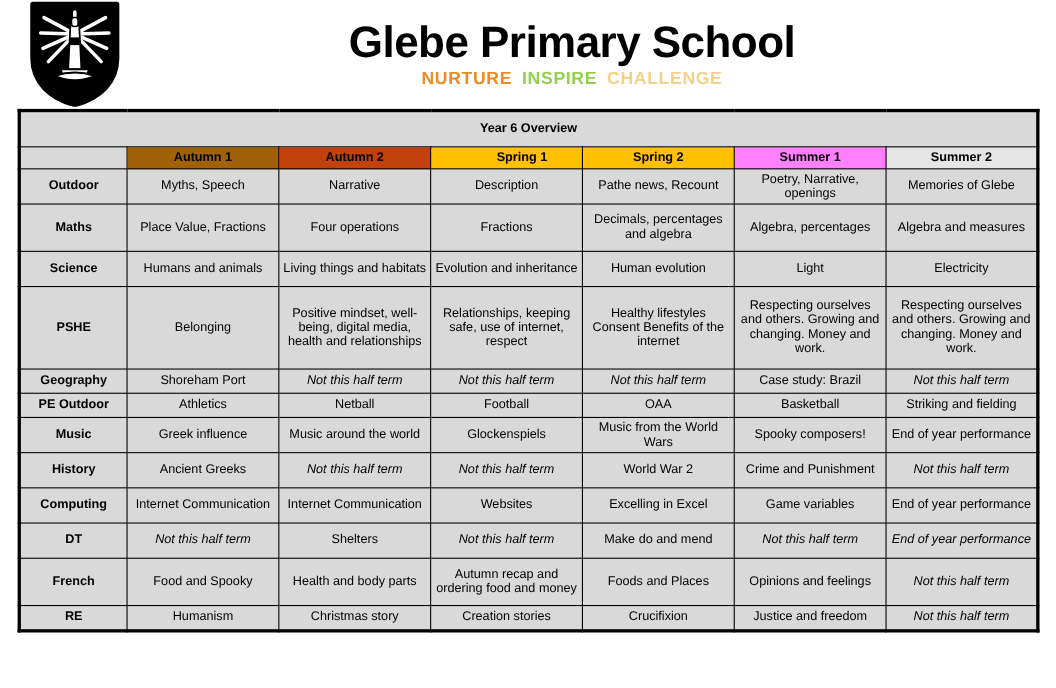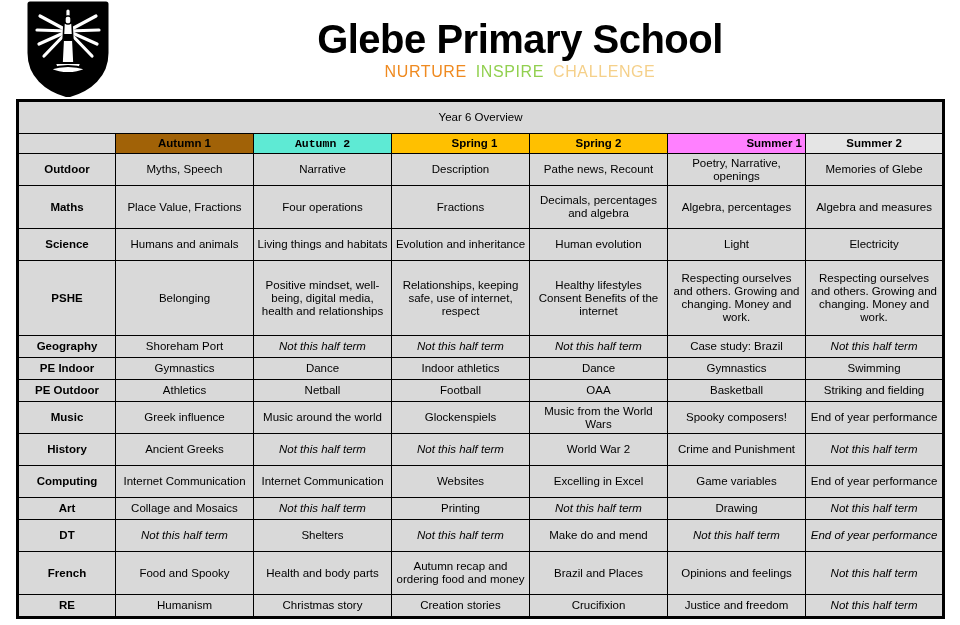--- a/index.html
+++ b/index.html
@@ -38,21 +38,21 @@
   .school-title {
     font-size: 40px;
     font-weight: bold;
     letter-spacing: -0.5px;
     line-height: 46px;
     color: #000000;
   }
   .motto {
     margin-top: 1px;
     font-size: 16px;
-    font-weight: normal;
+    font-weight: bold;
     letter-spacing: 0.6px;
     line-height: 18px;
   }
   .motto span { padding: 0 2px; }
 
   
   .overview-wrap {
     position: absolute;
     left: 16px;
     top: 99px;
@@ -70,21 +70,21 @@
     text-align: center;
     vertical-align: middle;
     font-size: 11.5px;
     line-height: 13px;
     background: #d9d9d9;
   }
   
   td.title-bar {
     background: #00b0f0;
     font-size: 21px;
-    font-weight: normal;
+    font-weight: bold;
     line-height: 24px;
     height: 27px;
     padding: 0;
     border-bottom: 2px solid #000000;
     margin-top: 33px;
   }
   
   td.corner-cell {
     background: #ffffff;
     border-left: none;
@@ -169,24 +169,24 @@
         <col class="c-term">
         <col class="c-term">
     </colgroup>
     <tbody>
       <tr>
         <td class="title-bar" colspan="7">Year 6 Overview</td>
       </tr>
       <tr id="term-row">
         <td class="corner-cell"></td>
       <td class="term-head term-autumn" style="background: #a16207;">Autumn 1</td>
-          <td class="term-head term-autumn" style="background: #5eead4; font-family: Liberation Mono, monospace;">Autumn 2</td>
+          <td class="term-head term-autumn" style="background: #c2410c;">Autumn 2</td>
           <td class="term-head term-spring" style="background: rgb(255, 192, 0); padding-left: 31px;">Spring 1</td>
           <td class="term-head term-spring" style="background: rgb(255, 192, 0);">Spring 2</td>
-          <td class="term-head term-summer" style="background: rgb(255, 128, 255); text-align: right;">Summer 1</td>
+          <td class="term-head term-summer" style="background: rgb(255, 128, 255);">Summer 1</td>
           <td class="term-head term-summer" style="background: #e5e5e5;">Summer 2</td>
         </tr>
     <tr class="r-med">
           <td class="subject mid">Outdoor</td>
           <td class="cell">Myths, Speech</td>
           <td class="cell">Narrative</td>
           <td class="cell">Description</td>
           <td class="cell">Pathe news, Recount</td>
           <td class="cell">Poetry, Narrative, openings</td>
           <td class="cell">Memories of Glebe</td>
@@ -221,29 +221,20 @@
         <tr class="r-short">
           <td class="subject mid">Geography</td>
           <td class="cell">Shoreham Port</td>
           <td class="cell italic">Not this half term</td>
           <td class="cell italic">Not this half term</td>
           <td class="cell italic">Not this half term</td>
           <td class="cell">Case study: Brazil</td>
           <td class="cell italic">Not this half term</td>
         </tr>
         <tr class="r-short">
-          <td class="subject mid">PE Indoor</td>
-          <td class="cell">Gymnastics</td>
-          <td class="cell">Dance</td>
-          <td class="cell">Indoor athletics</td>
-          <td class="cell">Dance</td>
-          <td class="cell">Gymnastics</td>
-          <td class="cell">Swimming</td>
-        </tr>
-        <tr class="r-short">
           <td class="subject mid">PE Outdoor</td>
           <td class="cell">Athletics</td>
           <td class="cell">Netball</td>
           <td class="cell">Football</td>
           <td class="cell">OAA</td>
           <td class="cell">Basketball</td>
           <td class="cell">Striking and fielding</td>
         </tr>
         <tr class="r-med">
           <td class="subject mid">Music</td>
@@ -265,44 +256,35 @@
         </tr>
         <tr class="r-med">
           <td class="subject mid">Computing</td>
           <td class="cell">Internet Communication</td>
           <td class="cell">Internet Communication</td>
           <td class="cell">Websites</td>
           <td class="cell">Excelling in Excel</td>
           <td class="cell">Game variables</td>
           <td class="cell">End of year performance</td>
         </tr>
-        <tr class="r-short">
-          <td class="subject mid">Art</td>
-          <td class="cell">Collage and Mosaics</td>
-          <td class="cell italic">Not this half term</td>
-          <td class="cell">Printing</td>
-          <td class="cell italic">Not this half term</td>
-          <td class="cell">Drawing</td>
-          <td class="cell italic">Not this half term</td>
-        </tr>
         <tr class="r-med">
           <td class="subject mid">DT</td>
           <td class="cell italic">Not this half term</td>
           <td class="cell">Shelters</td>
           <td class="cell italic">Not this half term</td>
           <td class="cell">Make do and mend</td>
           <td class="cell italic">Not this half term</td>
           <td class="cell italic">End of year performance</td>
         </tr>
         <tr class="r-tall">
           <td class="subject">French</td>
           <td class="cell">Food and Spooky</td>
           <td class="cell">Health and body parts</td>
           <td class="cell">Autumn recap and ordering food and money</td>
-          <td class="cell">Brazil and Places</td>
+          <td class="cell">Foods and Places</td>
           <td class="cell">Opinions and feelings</td>
           <td class="cell italic">Not this half term</td>
         </tr>
         <tr class="r-short">
           <td class="subject mid">RE</td>
           <td class="cell">Humanism</td>
           <td class="cell">Christmas story</td>
           <td class="cell">Creation stories</td>
           <td class="cell">Crucifixion</td>
           <td class="cell">Justice and freedom</td>

